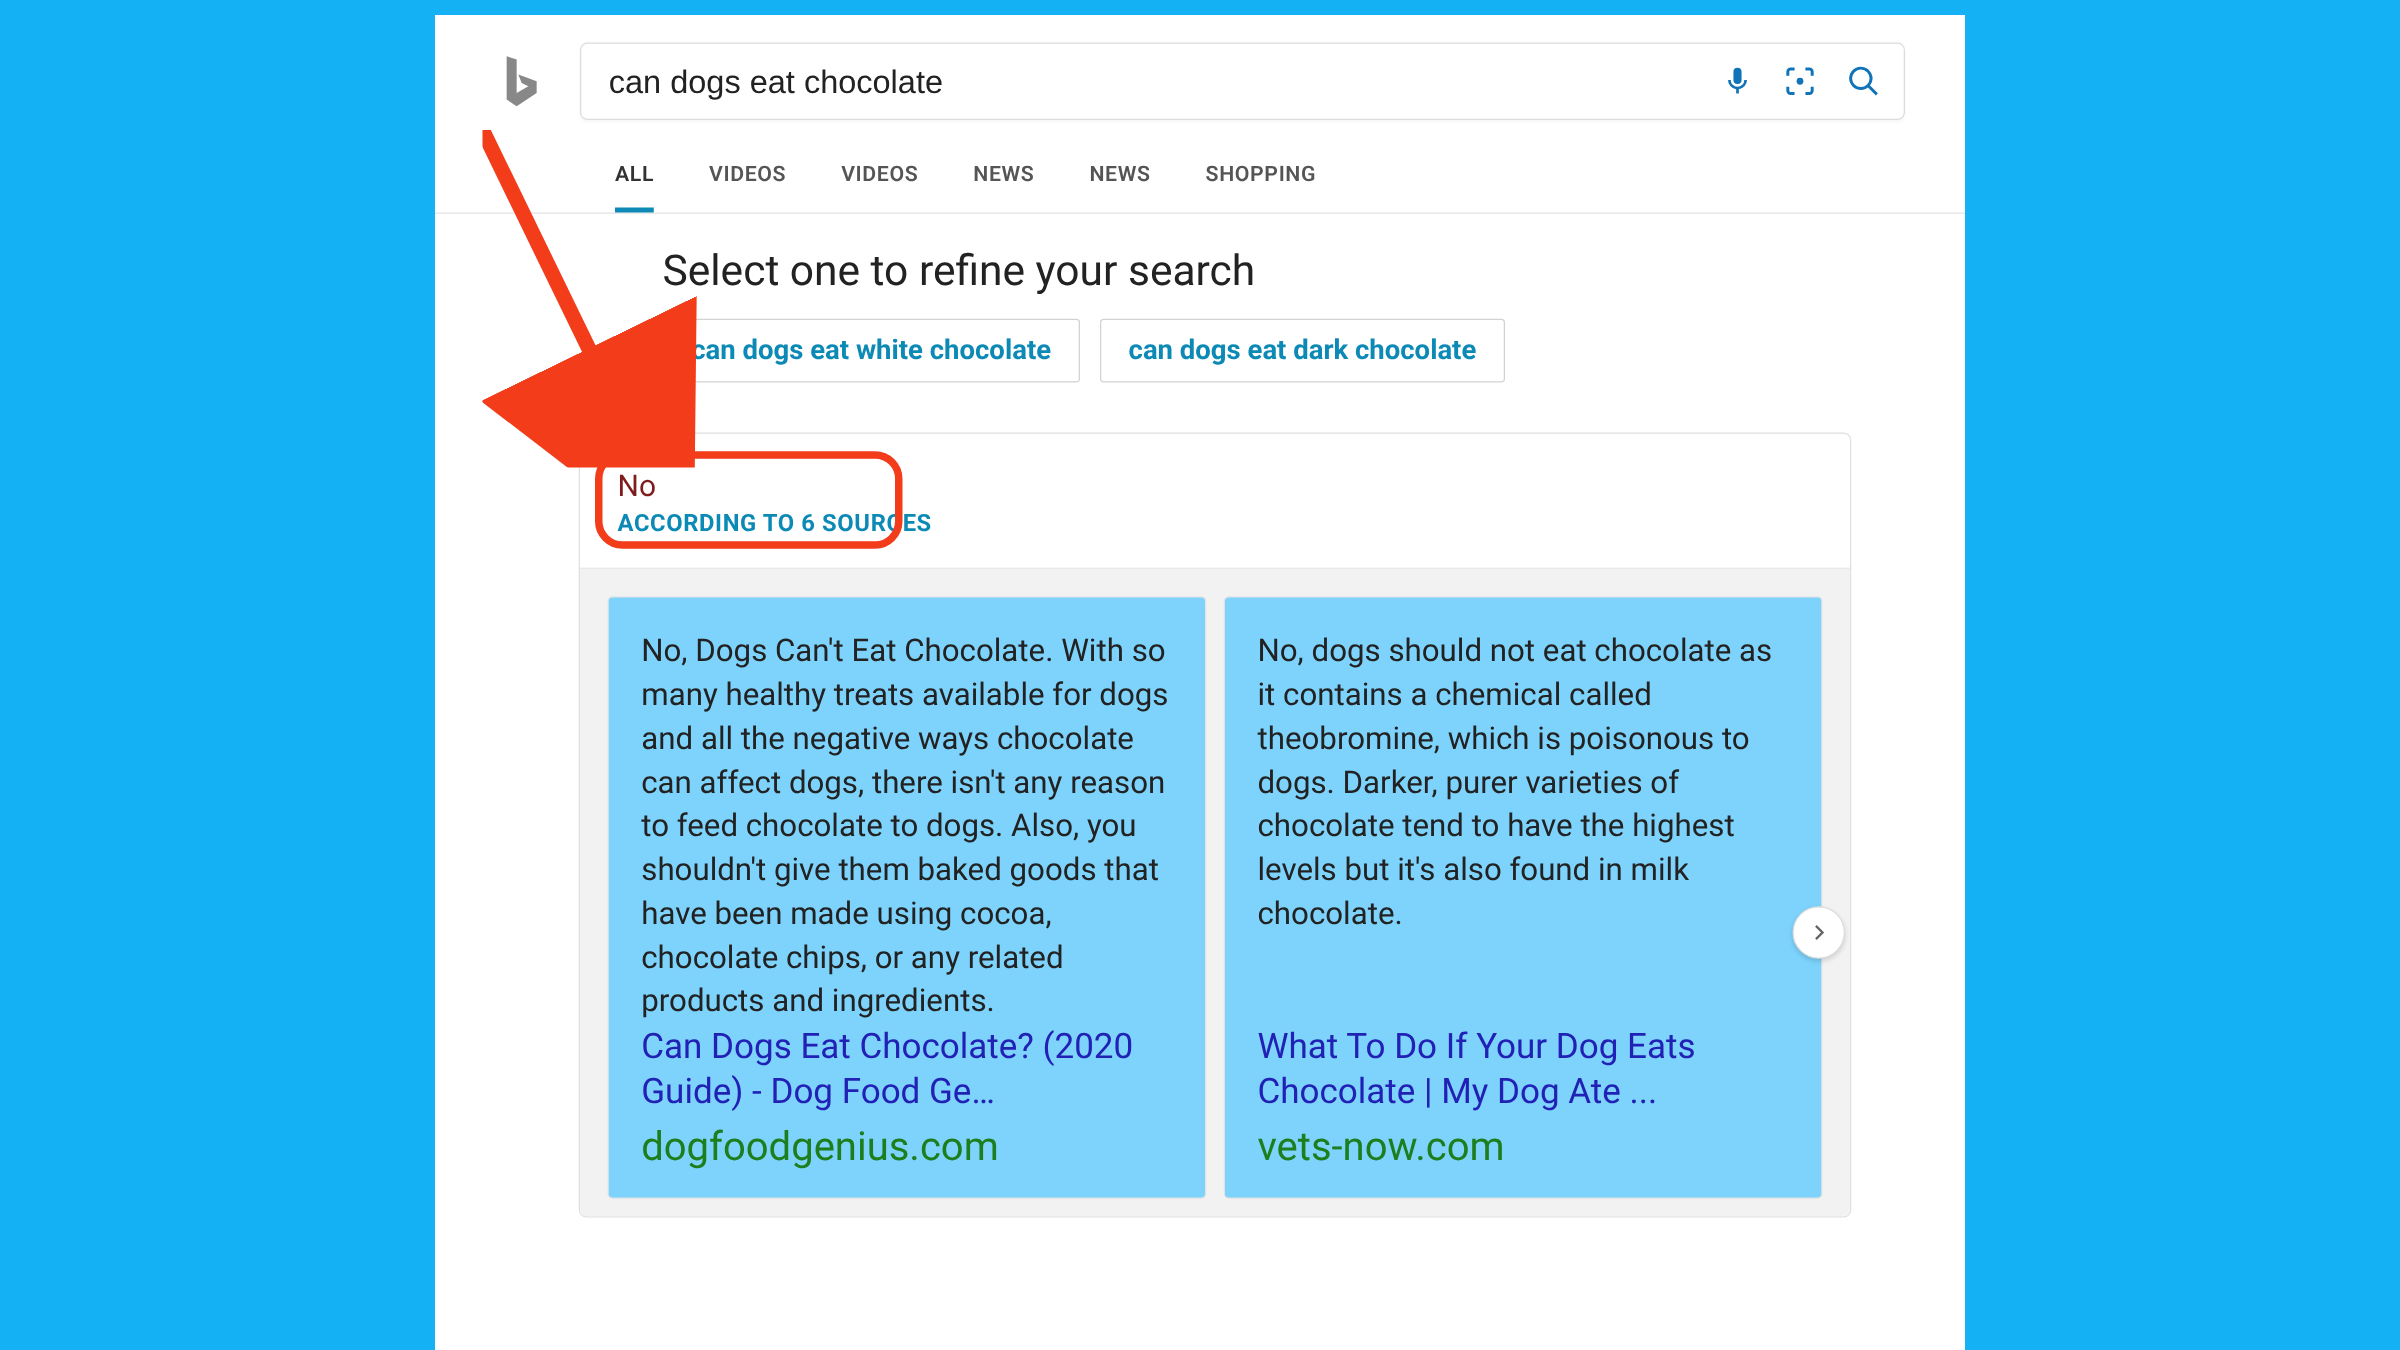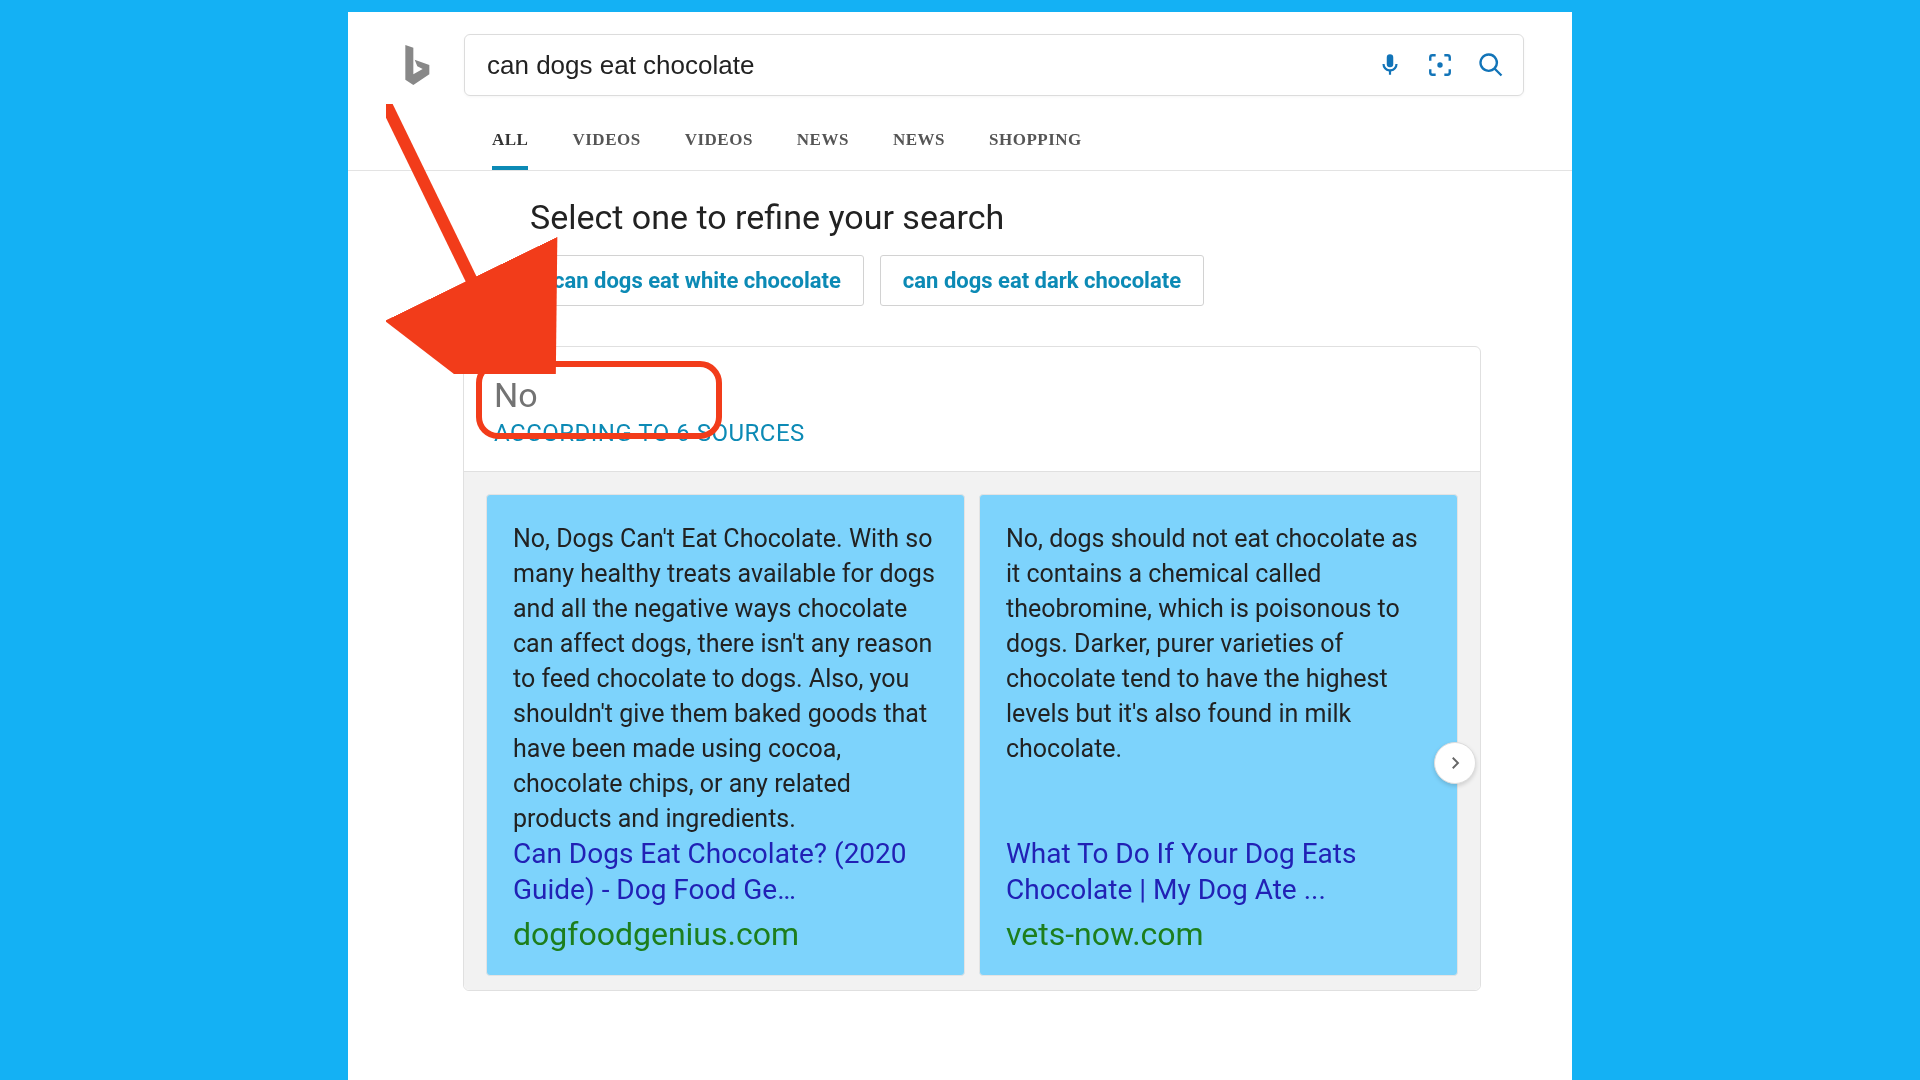--- a/index.html
+++ b/index.html
@@ -51,21 +51,20 @@
 .sb-icons { display:flex; gap:24px; align-items:center; }
 .sb-icons span { display:inline-flex; cursor:pointer; }
 .sb-icons svg { fill:#1274b8; }
 
 .tabs {
   display: flex;
   gap: 44px;
   padding: 0 0 0 144px;
   margin-top: 34px;
   border-bottom: 1px solid #e3e3e3;
-  font-family: Liberation Serif, serif;
 }
 .tab {
   font-size: 17px;
   font-weight: 600;
   letter-spacing: .5px;
   padding-bottom: 16px;
   color: #555;
   cursor: pointer;
 }
 .tab.active {
@@ -97,26 +96,26 @@
   margin: 40px 0 0 115px;
   width: 1018px;
   border: 1px solid #e0e0e0;
   border-radius: 6px;
 }
 .answer-top {
   padding: 28px 30px 24px 30px;
   position: relative;
 }
 .answer-word {
-  font-size: 34px;
-  color: #737373;
+  font-size: 24px;
+  color: #7f1d1d;
 }
 .answer-sub {
-  font-size: 24px;
-  font-weight: 400;
+  font-size: 19px;
+  font-weight: 700;
   letter-spacing: .5px;
   color: #0c8ab5;
   margin-top: 4px;
 }
 .callout {
   position: absolute;
   left: 12px;
   top: 14px;
   width: 246px;
   height: 78px;

